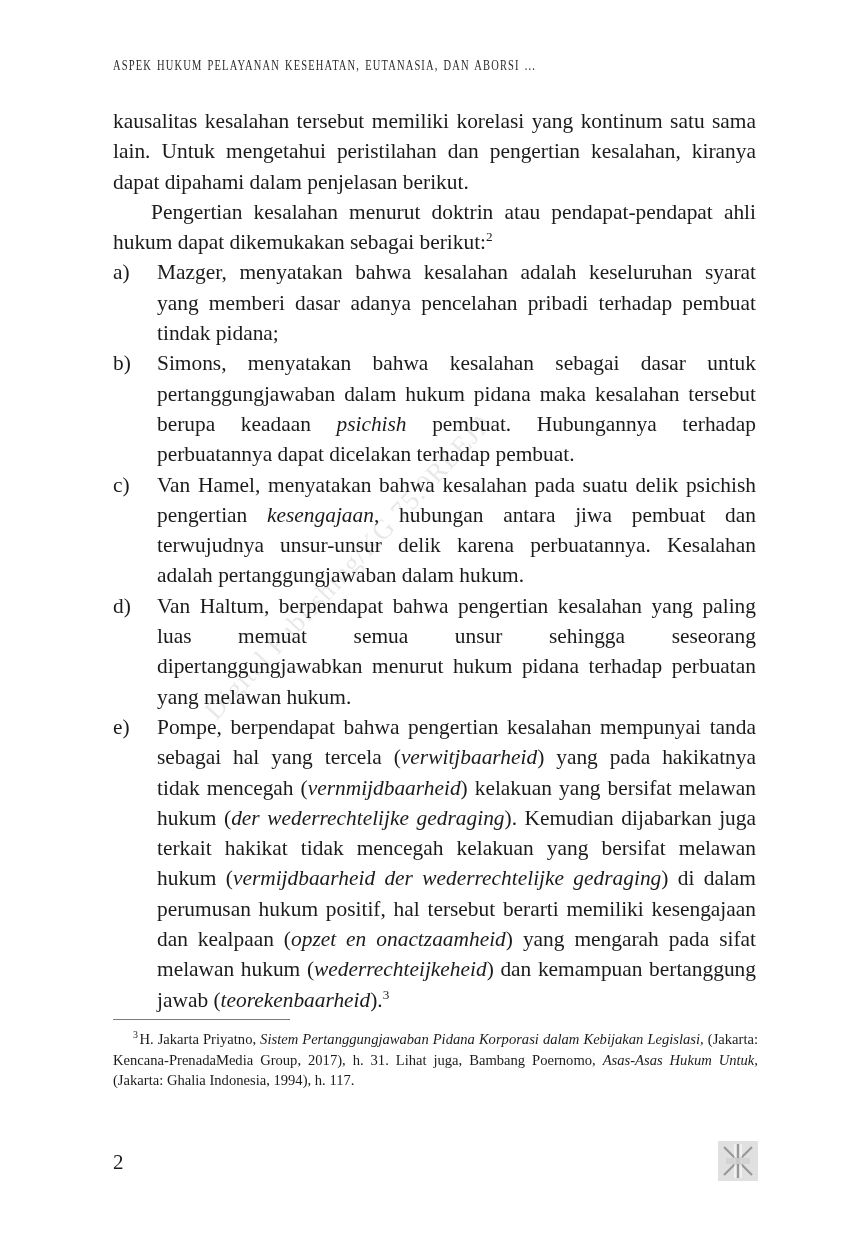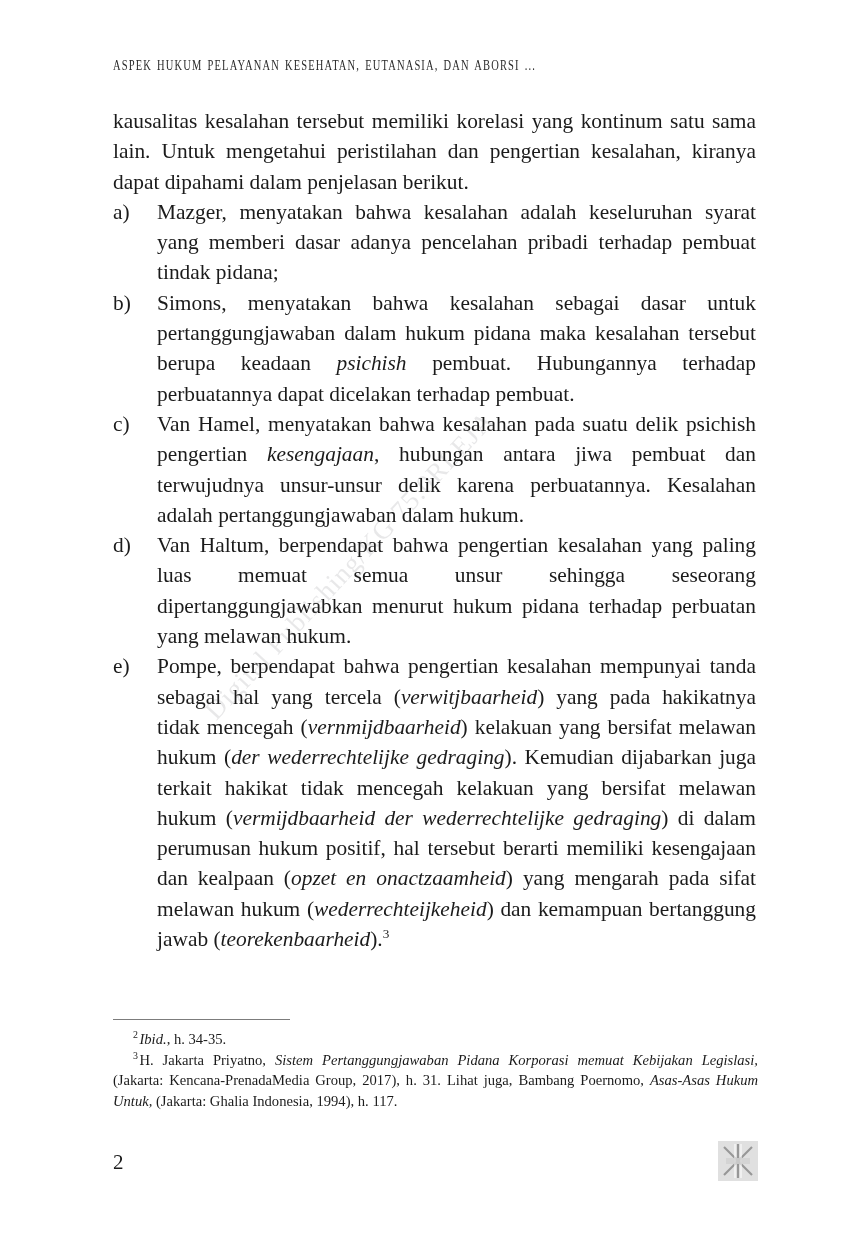--- a/index.html
+++ b/index.html
@@ -170,36 +170,36 @@
 <div class="page">
 
   <div class="watermark">Digital Publishing/KG 75.0RLEJA</div>
 
   <div class="running-header">ASPEK HUKUM PELAYANAN KESEHATAN, EUTANASIA, DAN ABORSI ...</div>
 
   <div class="content">
 
     <p class="para">kausalitas kesalahan tersebut memiliki korelasi yang kontinum satu sama lain. Untuk mengetahui peristilahan dan pengertian kesalahan, kiranya dapat dipahami dalam penjelasan berikut.</p>
 
+    <p class="para indent"><span>Pengertian kesalahan menurut doktrin atau pendapat-pendapat ahli hukum dapat dikemukakan sebagai berikut:</span><sup class="fn">2</sup></p>
 
     <ul class="list" id="opinion-list">
         <li class="list-item"><span class="list-marker">a)</span><span><span>Mazger, menyatakan bahwa kesalahan adalah keseluruhan syarat yang memberi dasar adanya pencelahan pribadi terhadap pembuat tindak pidana;</span></span></li>
         <li class="list-item"><span class="list-marker">b)</span><span><span>Simons, menyatakan bahwa kesalahan sebagai dasar untuk pertanggungjawaban dalam hukum pidana maka kesalahan tersebut berupa keadaan </span><span class="it">psichish</span><span> pembuat. Hubungannya terhadap perbuatannya dapat dicelakan terhadap pembuat.</span></span></li>
         <li class="list-item"><span class="list-marker">c)</span><span><span>Van Hamel, menyatakan bahwa kesalahan pada suatu delik psichish pengertian </span><span class="it">kesengajaan</span><span>, hubungan antara jiwa pembuat dan terwujudnya unsur-unsur delik karena perbuatannya. Kesalahan adalah pertanggungjawaban dalam hukum.</span></span></li>
         <li class="list-item"><span class="list-marker">d)</span><span><span>Van Haltum, berpendapat bahwa pengertian kesalahan yang paling luas memuat semua unsur sehingga seseorang dipertanggungjawabkan menurut hukum pidana terhadap perbuatan yang melawan hukum.</span></span></li>
         <li class="list-item"><span class="list-marker">e)</span><span><span>Pompe, berpendapat bahwa pengertian kesalahan mempunyai tanda sebagai hal yang tercela (</span><span class="it">verwitjbaarheid</span><span>) yang pada hakikatnya tidak mencegah (</span><span class="it">vernmijdbaarheid</span><span>) kelakuan yang bersifat melawan hukum (</span><span class="it">der wederrechtelijke gedraging</span><span>). Kemudian dijabarkan juga terkait hakikat tidak mencegah kelakuan yang bersifat melawan hukum (</span><span class="it">vermijdbaarheid der wederrechtelijke gedraging</span><span>) di dalam perumusan hukum positif, hal tersebut berarti memiliki kesengajaan dan kealpaan (</span><span class="it">opzet en onactzaamheid</span><span>) yang mengarah pada sifat melawan hukum (</span><span class="it">wederrechteijkeheid</span><span>) dan kemampuan bertanggung jawab (</span><span class="it">teorekenbaarheid</span><span>).</span><sup class="fn">3</sup></span></li>
       </ul>
 
   </div>
 
   <div class="footnotes">
     <div class="fn-rule"></div>
     <div id="footnote-list">
-        <p class="fn-line first-line"><sup>2</sup><span class="it">Ibid.</span><span>, h. 34-35.</span></p>
-        <p class="fn-line first-line"><sup>3</sup><span>H. Jakarta Priyatno, </span><span class="it">Sistem Pertanggungjawaban Pidana Korporasi memuat Kebijakan Legislasi,</span><span> (Jakarta: Kencana-PrenadaMedia Group, 2017), h. 31. Lihat juga, Bambang Poernomo, </span><span class="it">Asas-Asas Hukum Untuk,</span><span> (Jakarta: Ghalia Indonesia, 1994), h. 117.</span></p>
+        <p class="fn-line first-line"><sup>3</sup><span>H. Jakarta Priyatno, </span><span class="it">Sistem Pertanggungjawaban Pidana Korporasi dalam Kebijakan Legislasi,</span><span> (Jakarta: Kencana-PrenadaMedia Group, 2017), h. 31. Lihat juga, Bambang Poernomo, </span><span class="it">Asas-Asas Hukum Untuk,</span><span> (Jakarta: Ghalia Indonesia, 1994), h. 117.</span></p>
       </div>
   </div>
 
   <div class="page-number">2</div>
 
   <div class="pub-mark">
     <svg width="40" height="40" viewBox="0 0 40 40" aria-hidden="true">
       <rect x="0" y="0" width="40" height="40" fill="#d8d8d8"></rect>
       <g stroke="#7b7b7b" stroke-width="2.1">
         <line x1="20" y1="3" x2="20" y2="37"></line>

